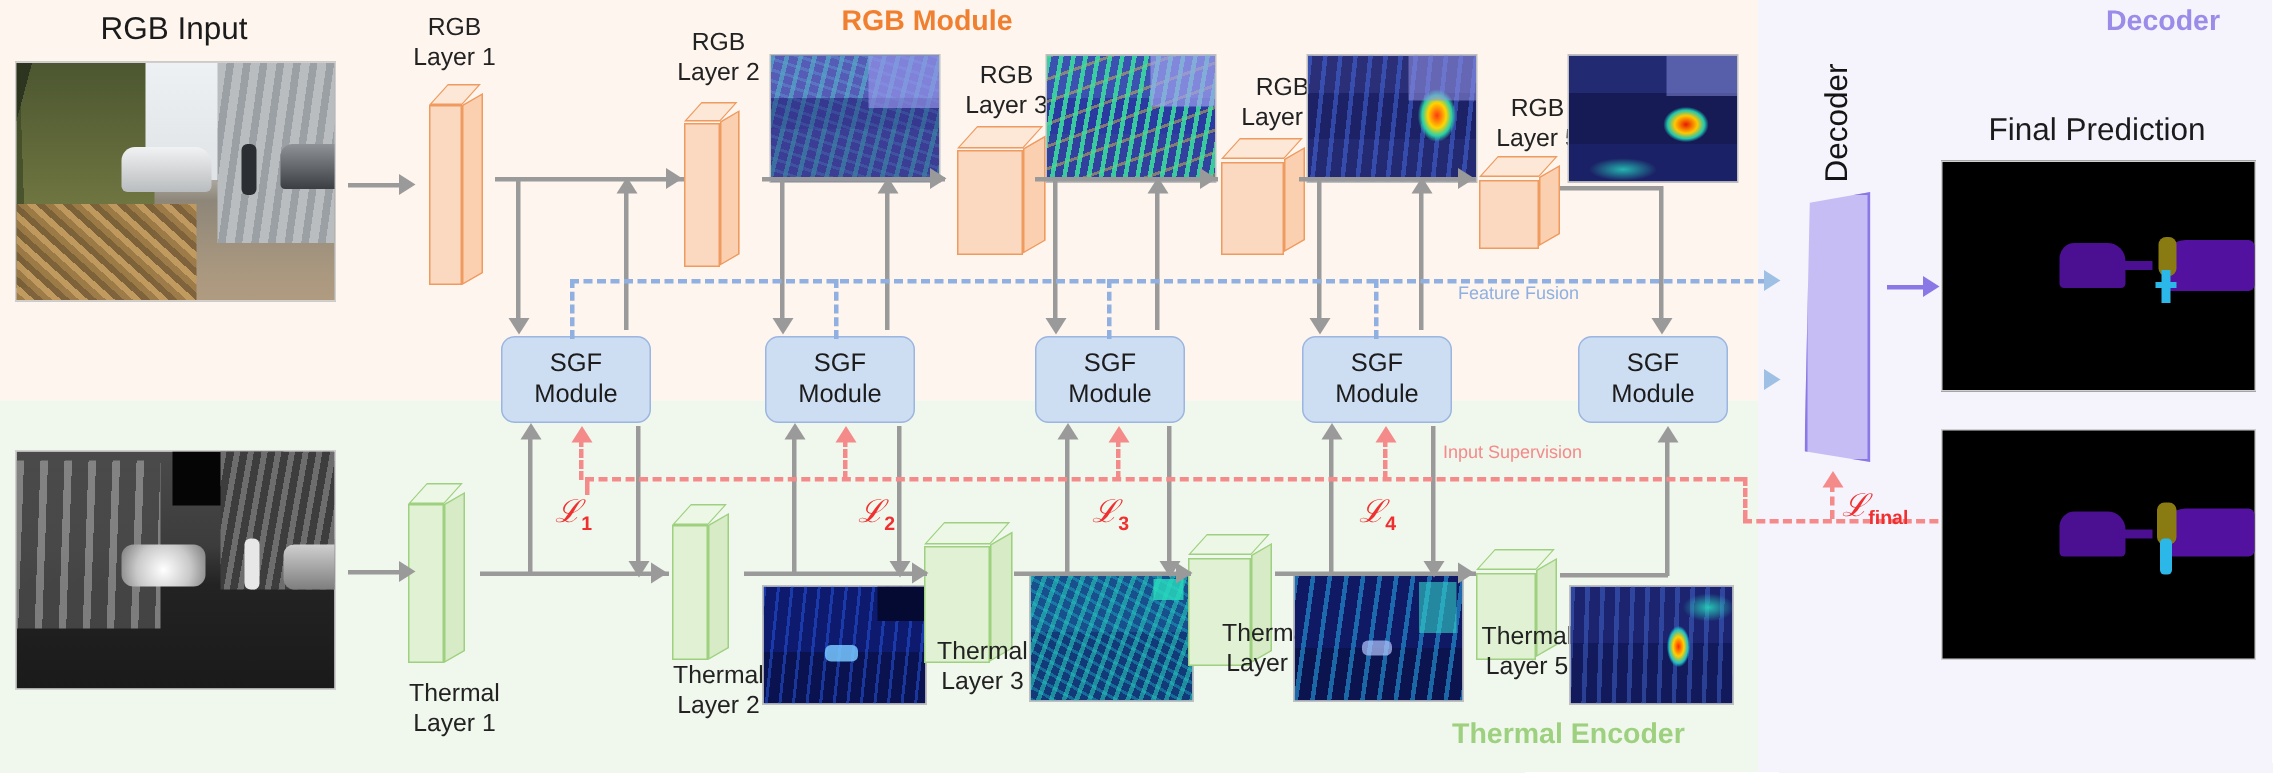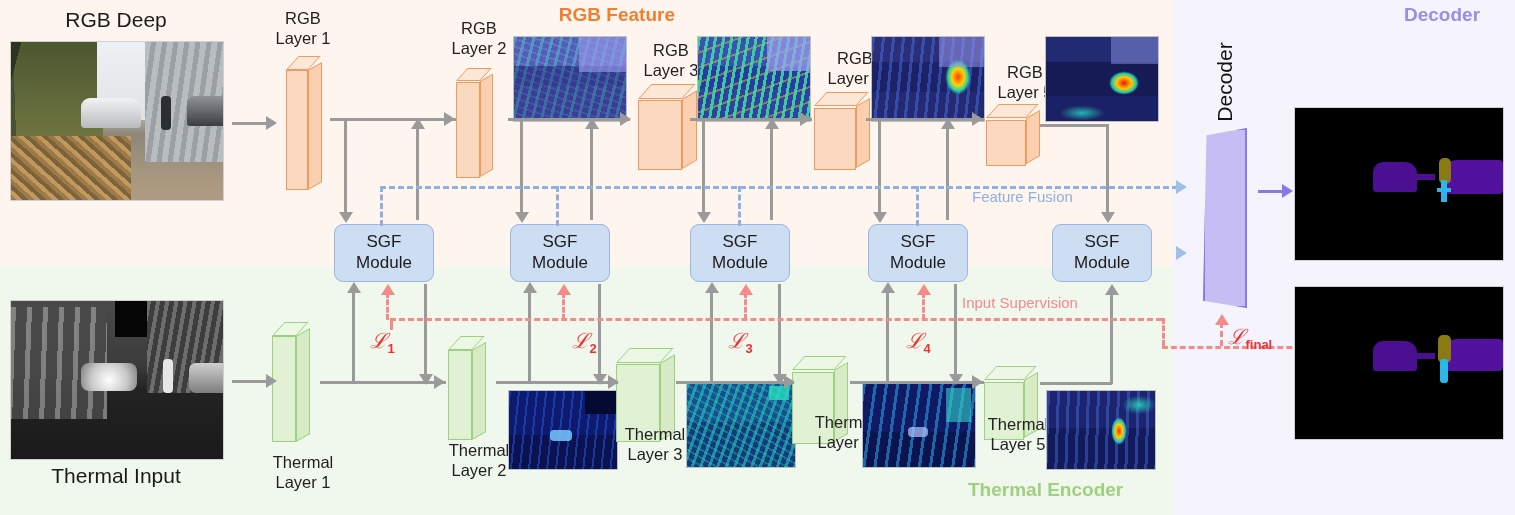--- a/index.html
+++ b/index.html
@@ -106,57 +106,56 @@
 
   .rl-h{height:0;border-top:3px dashed #f58a8a;}
   .rl-v{width:0;border-left:3px dashed #f58a8a;}
   .rah-u{border-bottom:11px solid #f58a8a;border-left:7px solid transparent;border-right:7px solid transparent;}
 
   .pv-line{position:absolute;height:3px;background:#8a78e6;}
   .pah-r{border-left:11px solid #8a78e6;border-top:7px solid transparent;border-bottom:7px solid transparent;}
 
   .losslbl{position:absolute;color:#f03030;font-family:"Liberation Serif",serif;font-style:italic;font-size:21px;white-space:nowrap;}
   .losslbl sub{font-size:13px;font-style:normal;font-family:"Liberation Sans",sans-serif;font-weight:bold;}
-  .flowlbl{position:absolute;font-size:15px;white-space:nowrap;}
+  .flowlbl{position:absolute;font-size:12px;white-space:nowrap;}
   #lbl-feature-fusion{color:#8fb0e0;left:972px;top:188px;}
   #lbl-deep-supervision{color:#f58a8a;left:962px;top:294px;}
 </style>
 </head>
 <body>
 
 <div id="root">
 
   <div class="band" id="rgb-band"></div>
   <div class="band" id="thermal-band"></div>
   <div class="band" id="decoder-band"></div>
 
-  <div class="region-label" id="lbl-rgb-encoder">RGB Feature</div>
+  <div class="region-label" id="lbl-rgb-encoder">RGB Module</div>
   <div class="region-label" id="lbl-thermal-encoder">Thermal Encoder</div>
   <div class="region-label" id="lbl-decoder">Decoder</div>
 
-  <div class="bigcap" id="cap-rgb-input" style="left:10px;top:8px;width:212px;">RGB Deep</div>
+  <div class="bigcap" id="cap-rgb-input" style="left:10px;top:8px;width:212px;">RGB Input</div>
   <div class="panel" id="img-rgb-input" style="left:10px;top:41px;width:212px;height:158px;">
     <div class="trees-l"></div>
       <div class="sky"></div>
       <div class="bldg-r"></div>
     <div class="car"></div>
       <div class="cyc"></div>
       <div class="cars-r"></div>
       <div class="leaves"></div>
   </div>
 
   <div class="panel" id="img-thermal-input" style="left:10px;top:300px;width:212px;height:158px;">
     <div class="trunks"></div>
       <div class="darksky"></div>
       <div class="bld"></div>
     <div class="tcar"></div>
       <div class="tped"></div>
       <div class="tgrp"></div>
   </div>
-  <div class="bigcap" id="cap-thermal-input" style="left:10px;top:464px;width:212px;">Thermal Input</div>
 
   <div class="cap" style="left:248px;top:8px;width:110px;">RGB
 Layer 1</div>
   <div class="box3d rgbbox" style="left:282px;top:56px;width:42px;height:134px;">
     <div class="front" style="left:4px;width:22px;height:120px;"></div>
     <div class="top" style="left:4px;top:0;width:22px;height:14px;transform:skewX(-42deg);transform-origin:bottom left;"></div>
     <div class="side" style="left:26px;top:14px;width:14px;height:120px;transform:skewY(-30deg);transform-origin:top left;"></div>
   </div>
 
   <div class="cap" style="left:424px;top:18px;width:110px;">RGB
@@ -422,20 +421,21 @@
   </div>
 
   <div id="decoder-shape">
       <div class="tz"></div>
     </div>
   <div id="decoder-text">Decoder</div>
 
   <div class="pv-line" style="left:1258px;top:190px;width:28px;"></div>
   <div class="ahead pah-r" style="left:1282px;top:184px;"></div>
 
+  <div class="bigcap" style="left:1292px;top:75px;width:212px;">Final Prediction</div>
   <div class="pred" style="left:1294px;top:107px;width:208px;height:152px;">
     <div class="carL" style="left:78px;top:54px;width:44px;height:30px;border-radius:10px 12px 3px 3px;"></div>
     <div class="carL" style="left:118px;top:66px;width:22px;height:6px;"></div>
     <div class="carR" style="left:148px;top:52px;width:60px;height:34px;border-radius:14px 4px 4px 4px;"></div>
     <div class="person" style="left:144px;top:50px;width:12px;height:26px;border-radius:5px;"></div>
     <div class="bike" style="left:146px;top:72px;width:6px;height:22px;"></div>
     <div class="bike" style="left:142px;top:80px;width:14px;height:4px;"></div>
   </div>
 
   <div class="pred" style="left:1294px;top:286px;width:208px;height:152px;">

